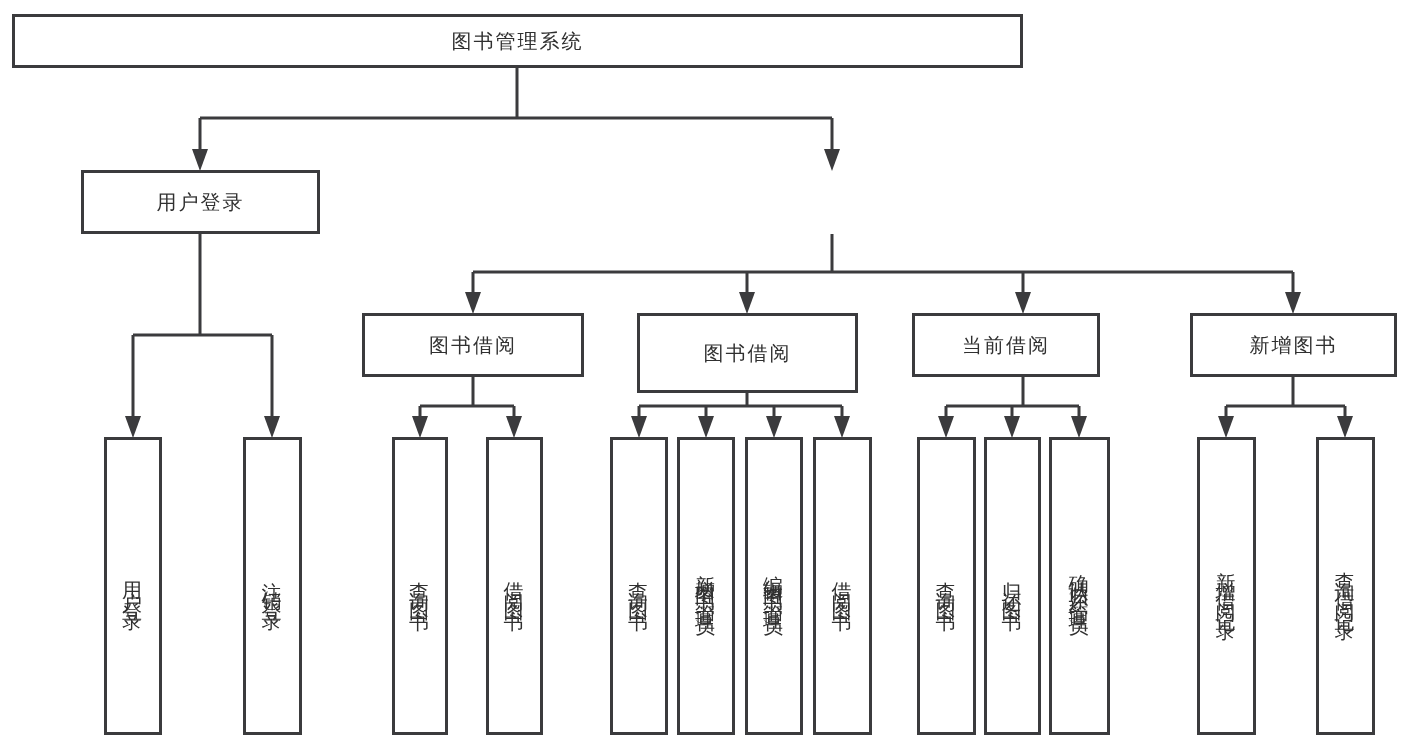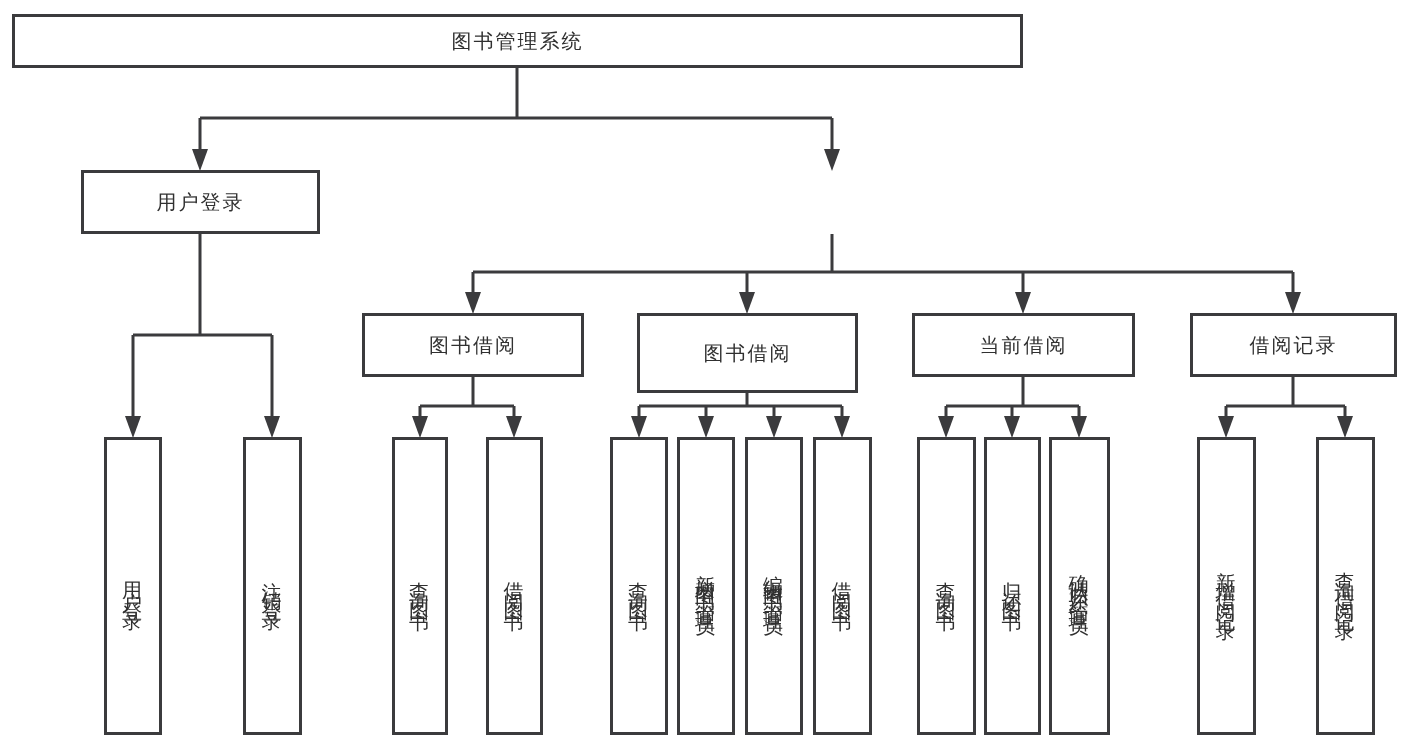--- a/index.html
+++ b/index.html
@@ -123,22 +123,22 @@
       <polygon points="1337,416 1353,416 1345,438"></polygon>
     </g>
   </svg>
 
   <div class="hnode" style="left:12px;top:14px;width:1011px;height:54px;">图书管理系统</div>
 
   <div class="hnode" style="left:81px;top:170px;width:239px;height:64px;">用户登录</div>
 
   <div class="hnode" style="left:362px;top:313px;width:222px;height:64px;">图书借阅</div>
   <div class="hnode" style="left:637px;top:313px;width:221px;height:80px;">图书借阅</div>
-  <div class="hnode" style="left:912px;top:313px;width:223px;height:64px;">当前借阅</div>
-  <div class="hnode" style="left:1190px;top:313px;width:207px;height:64px;">借阅记录</div>
+  <div class="hnode" style="left:912px;top:313px;width:188px;height:64px;">当前借阅</div>
+  <div class="hnode" style="left:1190px;top:313px;width:207px;height:64px;">新增图书</div>
 
   <div class="vnode" style="left:104px;top:437px;width:58px;height:298px;">用户登录</div>
   <div class="vnode" style="left:243px;top:437px;width:59px;height:298px;">注销登录</div>
 
   <div class="vnode" style="left:392px;top:437px;width:56px;height:298px;">查询图书</div>
   <div class="vnode" style="left:486px;top:437px;width:57px;height:298px;">借阅图书</div>
 
   <div class="vnode" style="left:610px;top:437px;width:58px;height:298px;">查询图书</div>
   <div class="vnode tight" style="left:677px;top:437px;width:58px;height:298px;">新增图书（管理员）</div>
   <div class="vnode tight" style="left:745px;top:437px;width:58px;height:298px;">编辑图书（管理员）</div>

